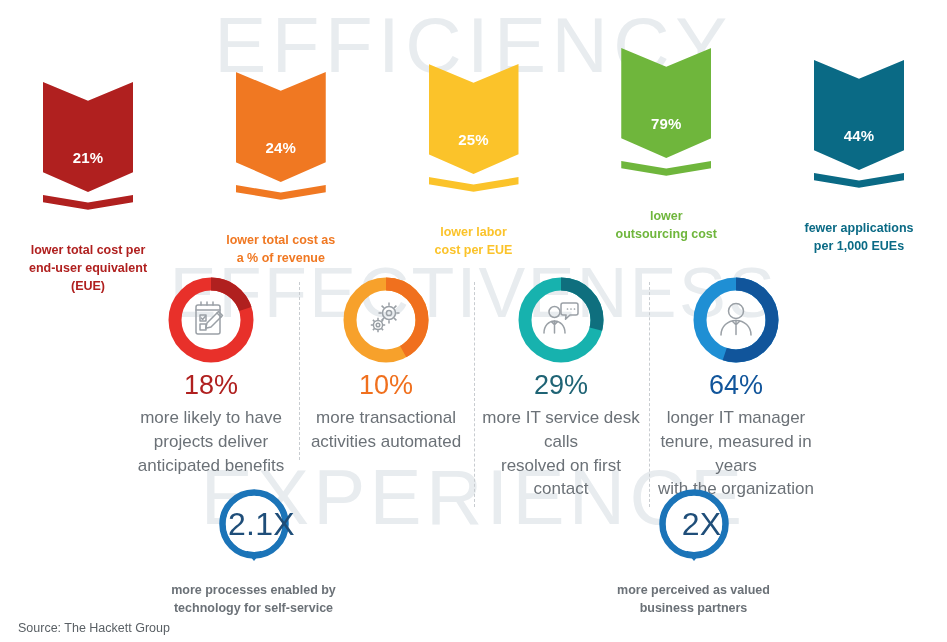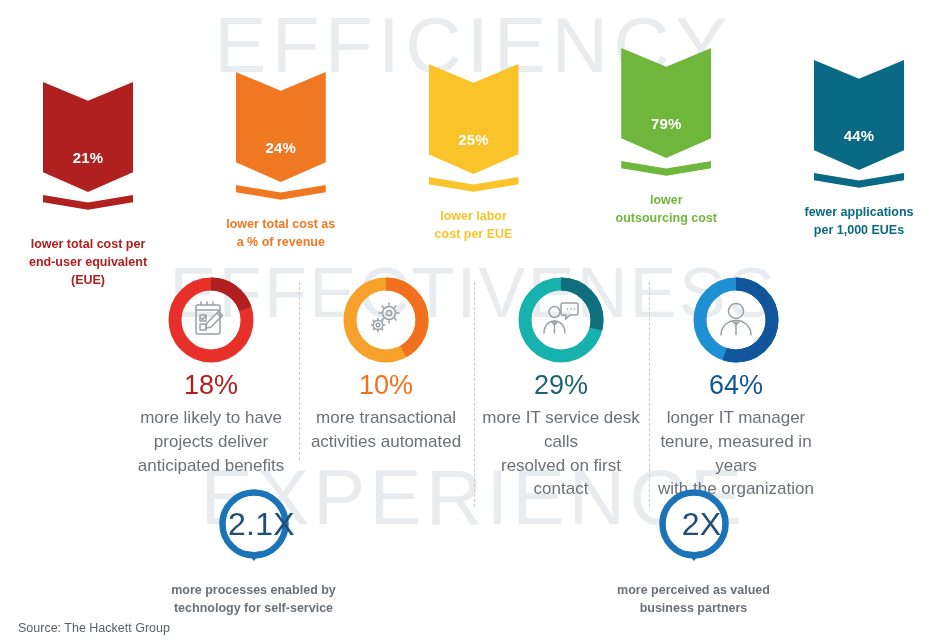--- a/index.html
+++ b/index.html
@@ -50,25 +50,25 @@
   }
   .arrow-pct {
     color:#fff; font-size:15px; font-weight:700;
     margin-bottom:26px; letter-spacing:0.2px;
   }
   .arrow-tail {
     width:90px; height:18px; margin-top:3px;
     clip-path:polygon(0% 0%, 50% 42%, 100% 0%, 100% 40%, 50% 82%, 0% 40%);
   }
   .arrow-label {
-    margin-top:12px;
+    margin-top:28px;
     font-size:12.5px; line-height:1.45; text-align:center; font-weight:600;
   }
   
-  .off-0 { margin-top:22px;gap:10px; }
+  .off-0 { margin-top:22px; }
   .off-1 { margin-top:12px; }
   .off-2 { margin-top:4px;  }
   .off-3 { margin-top:-12px;}
   .off-4 { margin-top:28px; }
   .off-5 { margin-top:0px;  }
 
   
   #row-donuts {
     position:absolute; top:276px; left:0; width:947px; height:170px;
     display:flex; justify-content:center; align-items:flex-start;

